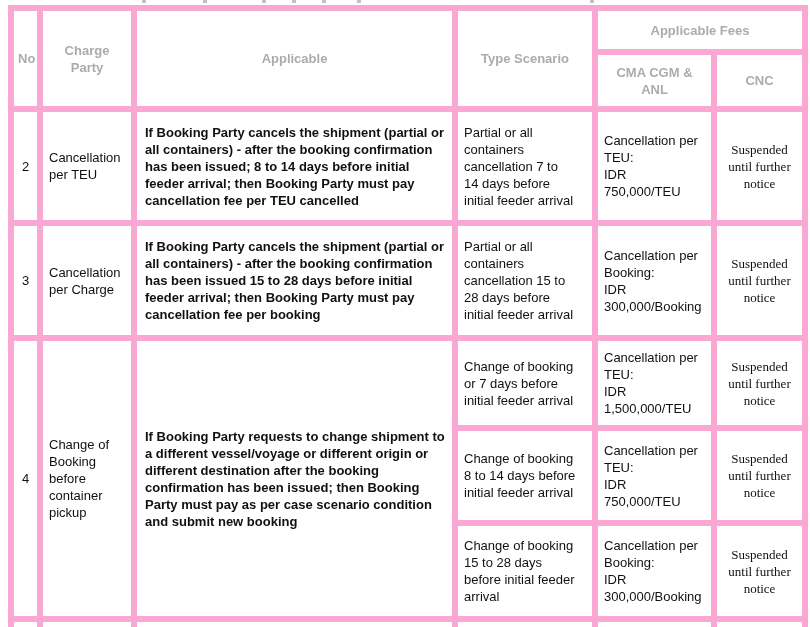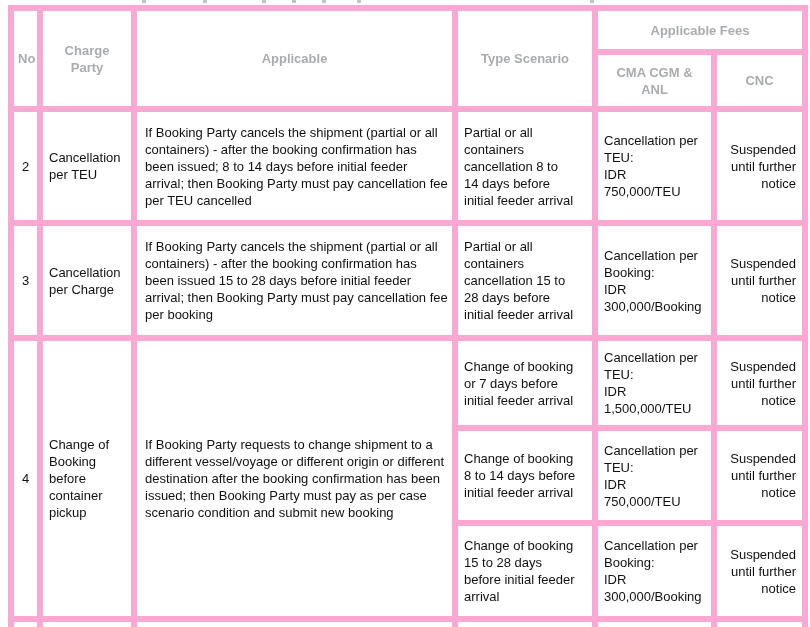--- a/index.html
+++ b/index.html
@@ -23,23 +23,23 @@
     white-space:pre-line;
     overflow:hidden;
   }
   thead th{
     color:#a9acae;
     font-weight:bold;
     text-align:center;
     padding:2px 4px;
   }
   td.c-no{text-align:center;}
-  td.c-def{padding:3px 3px 3px 8px;}
+  td.c-def{padding:3px 3px 3px 8px;font-weight:bold;}
   td.c-case{padding:3px 16px 3px 6px;}
-  td.c-cnc{text-align:right;padding:11px 6px;}
+  td.c-cnc{text-align:center;padding:11px 6px;font-family:Liberation Serif, serif;}
   tr.partial td{border-bottom:none;}
 </style>
 </head>
 <body>
 
 <div>
   <span class="artifact-mark" style="left:142px;"></span>
   <span class="artifact-mark" style="left:203px;"></span>
   <span class="artifact-mark" style="left:262px;"></span>
   <span class="artifact-mark" style="left:292px;"></span>
@@ -70,21 +70,21 @@
       <th>CMA CGM &amp;
 ANL</th>
       <th>CNC</th>
     </tr>
   </thead>
   <tbody>
     <tr style="height:114px">
       <td class="c-no">2</td>
       <td class="c-ct">Cancellation per TEU</td>
       <td class="c-def">If Booking Party cancels the shipment (partial or all containers) - after the booking confirmation has been issued; 8 to 14 days before initial feeder arrival; then Booking Party must pay cancellation fee per TEU cancelled</td>
-      <td class="c-case">Partial or all containers cancellation 8 to 14 days before initial feeder arrival</td>
+      <td class="c-case">Partial or all containers cancellation 7 to 14 days before initial feeder arrival</td>
       <td class="c-fee">Cancellation per TEU:
 IDR
 750,000/TEU</td>
       <td class="c-cnc">Suspended until further notice</td>
     </tr>
     <tr style="height:115px">
       <td class="c-no">3</td>
       <td class="c-ct">Cancellation per Charge</td>
       <td class="c-def">If Booking Party cancels the shipment (partial or all containers) - after the booking confirmation has been issued 15 to 28 days before initial feeder arrival; then Booking Party must pay cancellation fee per booking</td>
       <td class="c-case">Partial or all containers cancellation 15 to 28 days before initial feeder arrival</td>

